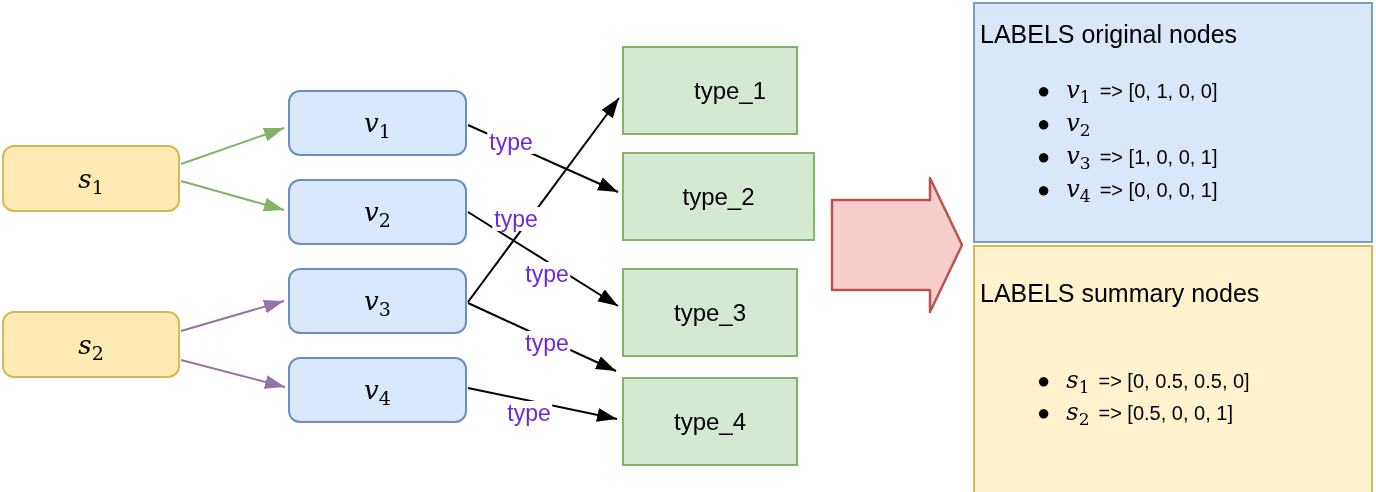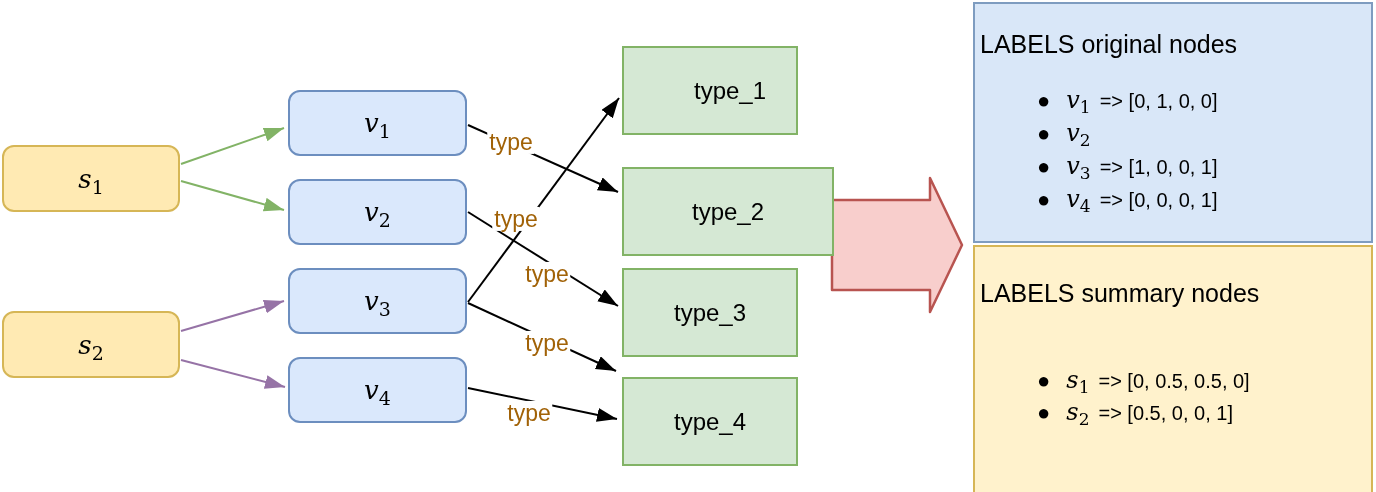--- a/index.html
+++ b/index.html
@@ -35,41 +35,41 @@
   .original-node{
     background:#dae8fc;border:2px solid #6c8ebf;border-radius:12px;
   }
   .type-node{
     background:#d5e8d4;border:2px solid #82b366;border-radius:0;
     font-size:24px;
   }
   .edge-label{
     position:absolute;
     transform:translate(-50%,-50%);
-    font-size:23px;color:#a16207;
+    font-size:23px;color:#6d28d9;
     background:#ffffff;
     padding:0 2px;
     line-height:1.05;
     white-space:nowrap;
   }
   .panel{
     position:absolute;left:973px;width:400px;
     box-sizing:border-box;
   }
   .panel-original{
     top:2px;height:241px;
     background:#d9e7f8;border:2px solid #7e9cc0;
   }
   .panel-summary{
     top:245px;height:290px;
     background:#fff2cc;border:2px solid #d6b656;
   }
   .panel-title{
     font-size:25px;color:#000;
-    margin:26px 0 0 5px;
+    margin:16px 0 0 5px;
     white-space:nowrap;
   }
   .panel-summary .panel-title{margin-top:32px;}
   .bullet-list{
     list-style:none;margin:0;padding:0 0 0 62px;
   }
   .panel-original .bullet-list{margin-top:27px;}
   .panel-summary .bullet-list{margin-top:58px;}
   .bullet-item{
     display:flex;align-items:baseline;
@@ -139,21 +139,21 @@
   <div class="node original-node" style="left:288px;top:268px;width:179px;height:66px;">
     <span class="math"><span>v</span><sub>3</sub></span>
   </div>
   <div class="node original-node" style="left:288px;top:357px;width:179px;height:66px;">
     <span class="math"><span>v</span><sub>4</sub></span>
   </div>
 
   <div class="node type-node" style="left:622px;top:46px;width:176px;height:89px;padding-left:40px;">
     <span>type_1</span>
   </div>
-  <div class="node type-node" style="left:622px;top:167px;width:212px;height:89px;">
+  <div class="node type-node" style="left:622px;top:152px;width:193px;height:89px;">
     <span>type_2</span>
   </div>
   <div class="node type-node" style="left:622px;top:268px;width:176px;height:89px;">
     <span>type_3</span>
   </div>
   <div class="node type-node" style="left:622px;top:377px;width:176px;height:89px;">
     <span>type_4</span>
   </div>
 
   <span class="edge-label" style="left:511px;top:142px;">type</span>

